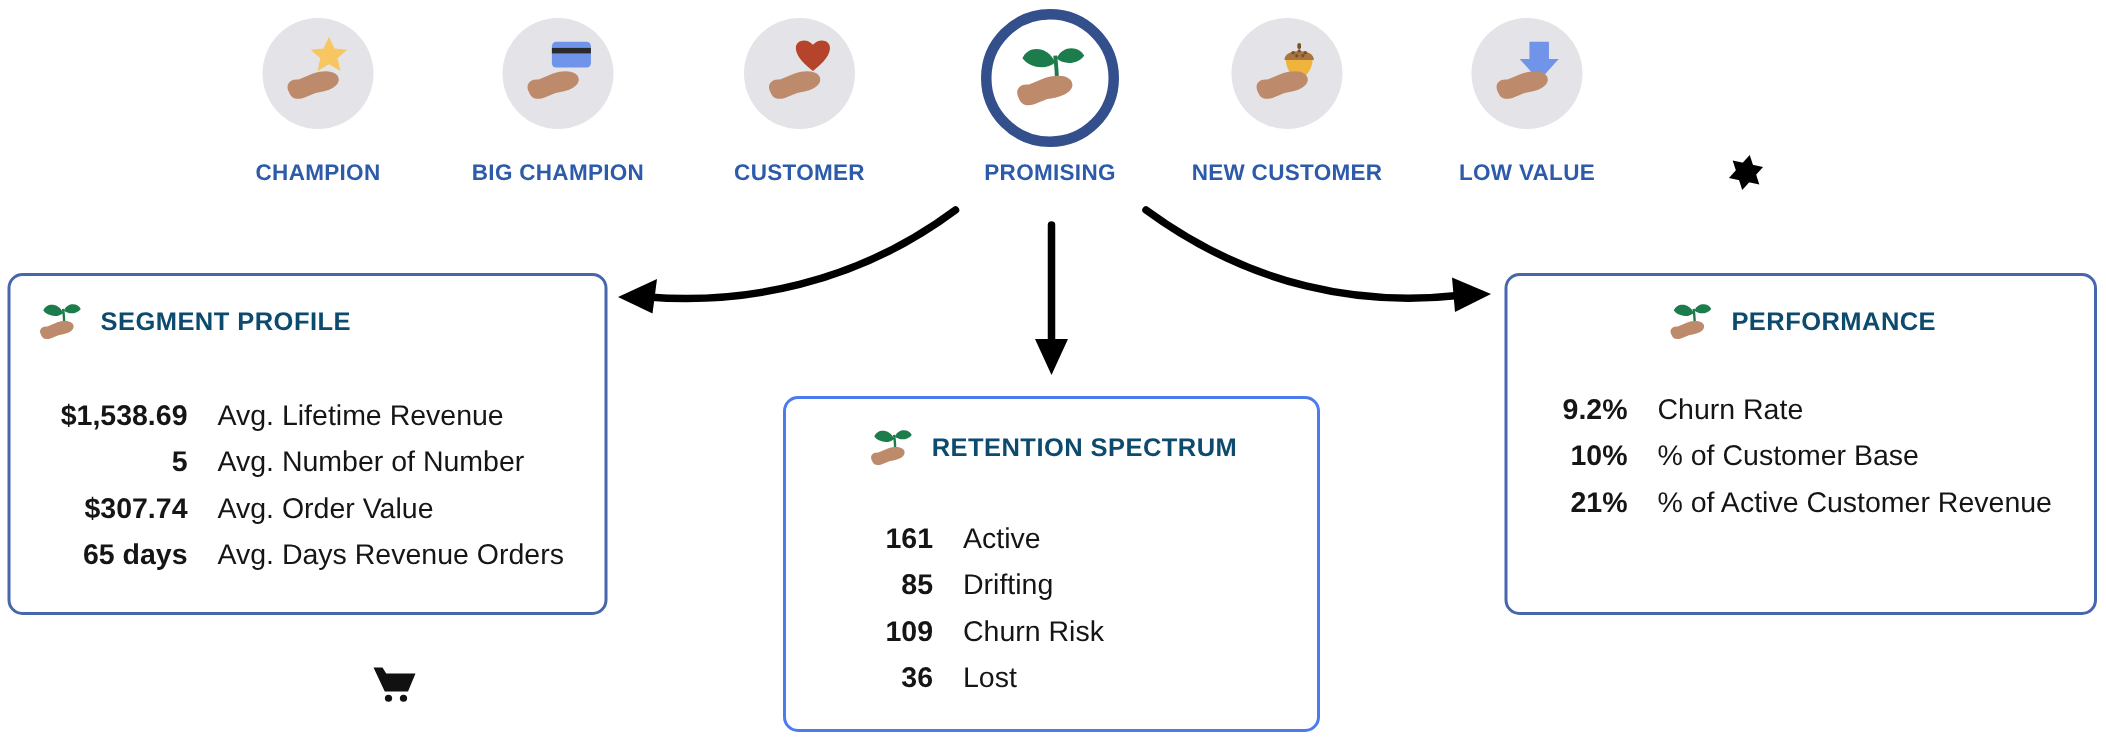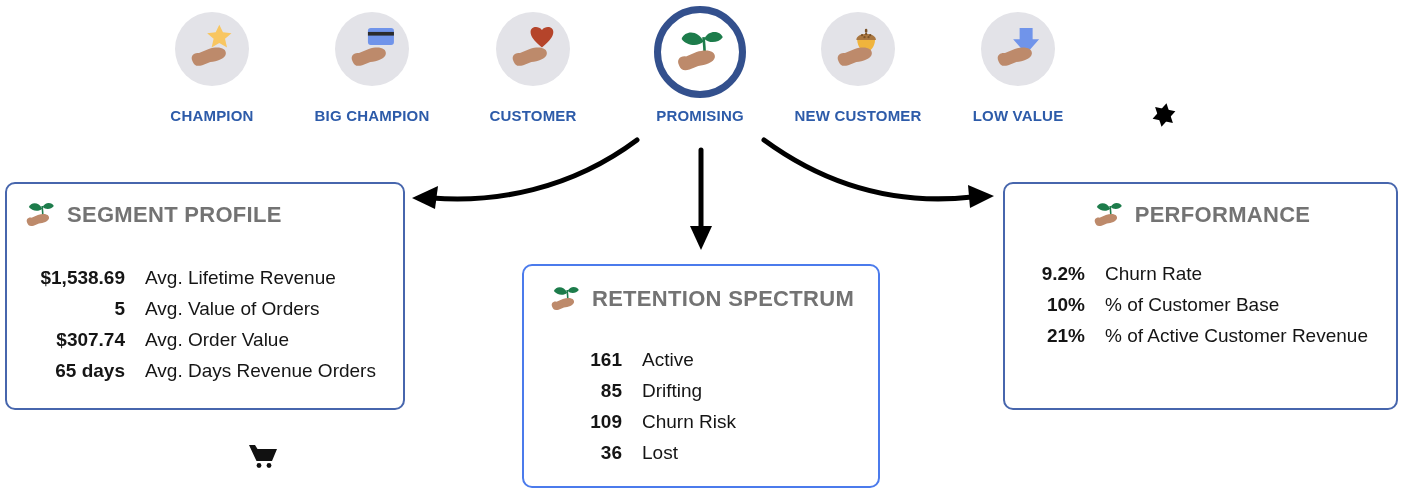--- a/index.html
+++ b/index.html
@@ -19,21 +19,21 @@
   }
   .seg-label{
     position:absolute;left:0;top:107px;transform:translateX(-50%);
     font-size:15px;font-weight:bold;letter-spacing:.2px;color:#2d5ba9;white-space:nowrap;text-align:center;
   }
   
   .card{position:absolute;background:#fff;border-radius:10px;box-sizing:border-box;}
   .card.dark-border{border:2.5px solid #4766ad;}
   .card.bright-border{border:2.5px solid #4b7bec;}
   .card-header{position:absolute;display:flex;align-items:center;gap:10px;}
-  .card-title{font-size:22px;font-weight:800;letter-spacing:.3px;color:#737373;white-space:nowrap;}
+  .card-title{font-size:17px;font-weight:800;letter-spacing:.3px;color:#0c4a6e;white-space:nowrap;}
   .rows{position:absolute;}
   .row{display:flex;align-items:center;height:31px;font-size:19px;}
   .row .val{font-weight:bold;text-align:right;white-space:nowrap;}
   .row .lab{margin-left:20px;white-space:nowrap;}
   
   .overlay{position:absolute;left:0;top:0;pointer-events:none;}
   .glyph{position:absolute;}
 </style>
 </head>
 <body>
@@ -140,21 +140,21 @@
       </svg>
       <span class="card-title">SEGMENT PROFILE</span>
     </div>
     <div class="rows" style="left:0;top:78px;width:100%">
       <div class="row">
         <span class="val" style="width:118px">$1,538.69</span>
         <span class="lab">Avg. Lifetime Revenue</span>
       </div>
       <div class="row">
         <span class="val" style="width:118px">5</span>
-        <span class="lab">Avg. Value of Orders</span>
+        <span class="lab">Avg. Number of Number</span>
       </div>
       <div class="row">
         <span class="val" style="width:118px">$307.74</span>
         <span class="lab">Avg. Order Value</span>
       </div>
       <div class="row">
         <span class="val" style="width:118px">65 days</span>
         <span class="lab">Avg. Days Revenue Orders</span>
       </div>
     </div>

